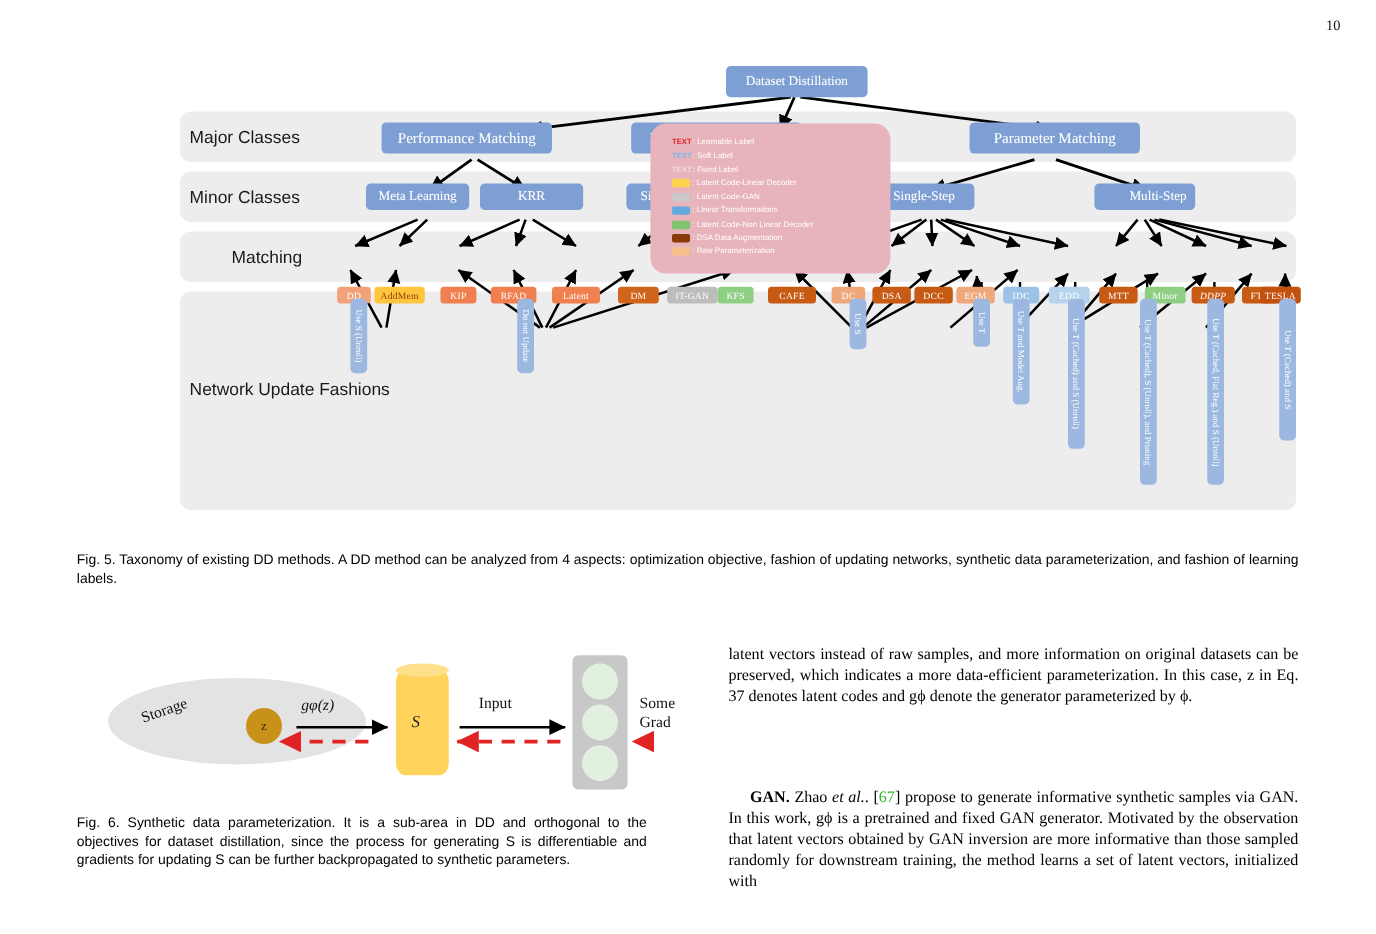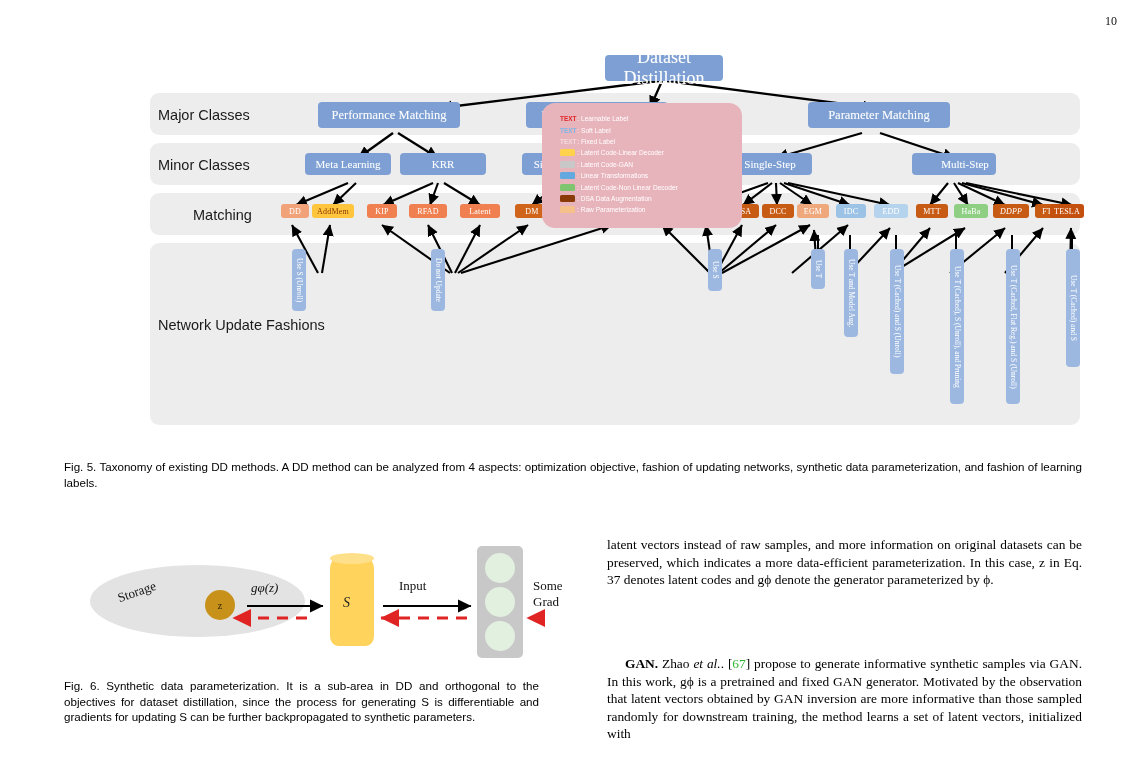--- a/index.html
+++ b/index.html
@@ -22,30 +22,31 @@
     font-size:14.5px;color:#1a1a1a;white-space:nowrap;
   }
 
   .node{
     position:absolute;border-radius:4px;background:#7d9fd3;
     color:#ffffff;font-family:"Liberation Serif",serif;
     display:flex;align-items:center;justify-content:center;
     text-align:center;box-sizing:border-box;
     text-shadow:0 0 1px rgba(255,255,255,.25);
   }
-  .root{font-size:18px;}
+  .root{font-size:11px;}
   .major{font-size:12.5px;}
   .minor{font-size:11px;}
 
   .m{
     position:absolute;border-radius:3px;
     font-family:"Liberation Serif",serif;font-size:8px;
     display:flex;align-items:center;justify-content:center;
     box-sizing:border-box;color:#ffffff;
     letter-spacing:.2px;
+    margin-top:35px;
   }
 
   .vlab{
     position:absolute;background:#9cb8e0;border-radius:4px;
     color:#ffffff;font-family:"Liberation Serif",serif;font-size:7.5px;
     writing-mode:vertical-rl;
     display:flex;align-items:center;justify-content:center;
     box-sizing:border-box;padding:2px 0;overflow:hidden;
   }
 
@@ -214,21 +215,21 @@
   <div class="m" style="left:406px;top:159px;width:42px;height:14px;background:#bdbdbd;">IT-GAN</div>
   <div class="m" style="left:448px;top:159px;width:30px;height:14px;background:#8fcf84;">KFS</div>
   <div class="m" style="left:490px;top:159px;width:40px;height:14px;background:#c75b14;">CAFE</div>
   <div class="m" style="left:543px;top:159px;width:28px;height:14px;background:#efa77c;">DC</div>
   <div class="m" style="left:577px;top:159px;width:32px;height:14px;background:#c75b14;">DSA</div>
   <div class="m" style="left:612px;top:159px;width:32px;height:14px;background:#c75b14;">DCC</div>
   <div class="m" style="left:647px;top:159px;width:32px;height:14px;background:#efa77c;">EGM</div>
   <div class="m" style="left:686px;top:159px;width:30px;height:14px;background:#9cc3e5;">IDC</div>
   <div class="m" style="left:724px;top:159px;width:34px;height:14px;background:#b6d3ee;">EDD</div>
   <div class="m" style="left:766px;top:159px;width:32px;height:14px;background:#c75b14;">MTT</div>
-  <div class="m" style="left:804px;top:159px;width:34px;height:14px;background:#8fcf84;">HaBa</div>
+  <div class="m" style="left:804px;top:159px;width:34px;height:14px;background:#8fcf84;">Minor</div>
   <div class="m" style="left:843px;top:159px;width:36px;height:14px;background:#c75b14;font-style:italic;">DDPP</div>
   <div class="m" style="left:885px;top:159px;width:30px;height:14px;background:#c75b14;">FTD</div>
   <div class="m" style="left:900px;top:159px;width:34px;height:14px;background:#c4500d;">TESLA</div>
 
   <div class="vlab" style="left:142px;top:204px;width:14px;height:62px;">Use S (Unroll)</div>
   <div class="vlab" style="left:281px;top:204px;width:14px;height:62px;">Do not Update</div>
   <div class="vlab" style="left:558px;top:204px;width:14px;height:42px;">Use S</div>
   <div class="vlab" style="left:661px;top:204px;width:14px;height:40px;">Use T</div>
   <div class="vlab" style="left:694px;top:204px;width:14px;height:88px;">Use T and Model Aug.</div>
   <div class="vlab" style="left:740px;top:204px;width:14px;height:125px;">Use T (Cached) and S (Unroll)</div>

